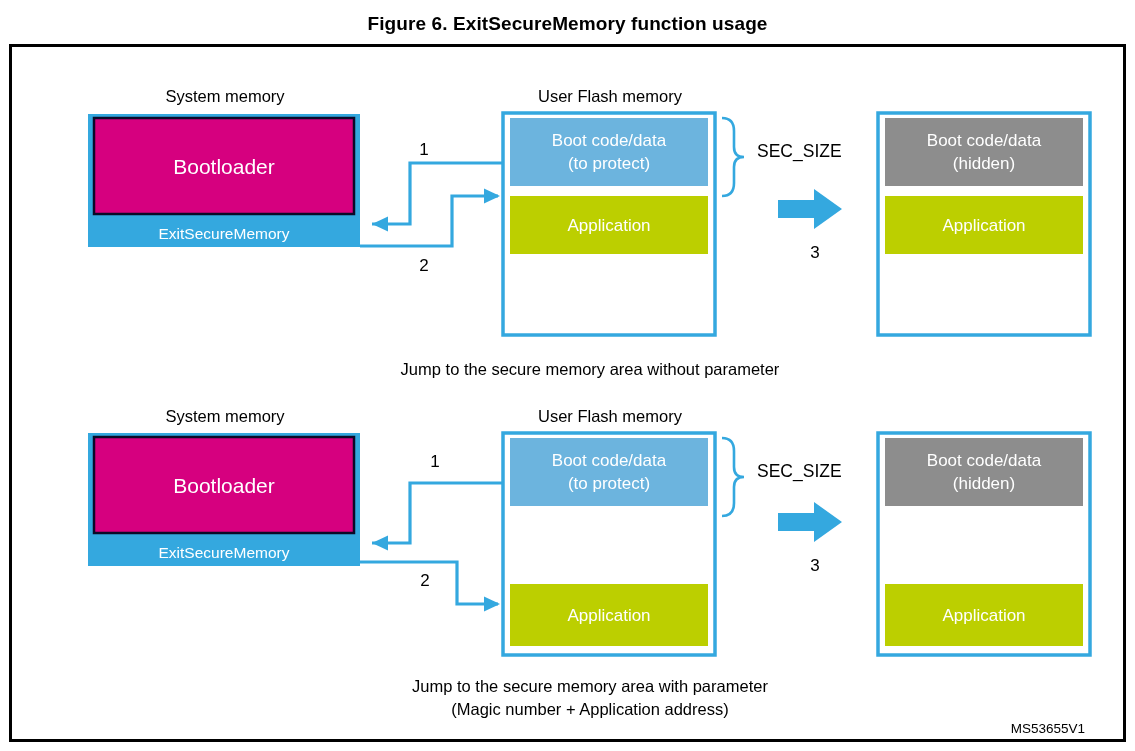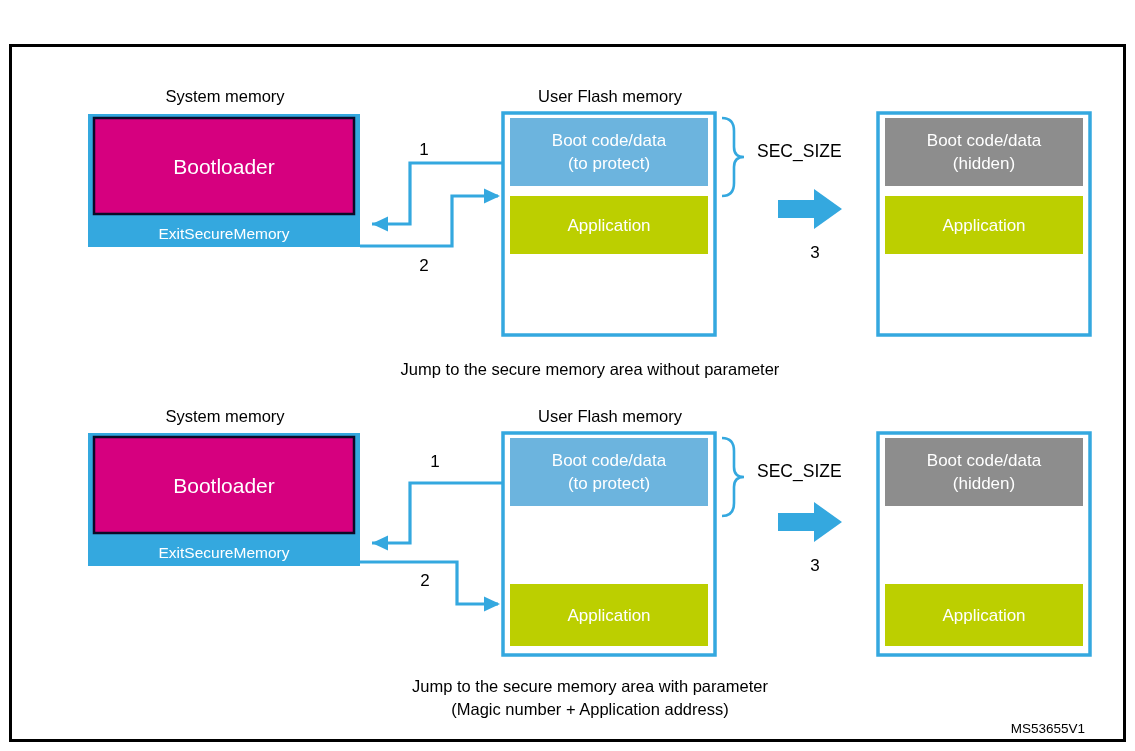--- a/index.html
+++ b/index.html
@@ -90,20 +90,21 @@
     font-family: "Liberation Sans", sans-serif;
     font-size: 13.5px;
     fill: #000000;
   }
 </style>
 </head>
 <body>
 
 <div id="page">
 
+  <div class="figure-title">Figure 6. ExitSecureMemory function usage</div>
 
   <div class="figure-frame"></div>
 
   <svg class="diagram" viewBox="0 0 1135 751">
 
     <g>
 
       <text class="lbl-head" x="225" y="102" text-anchor="middle">System memory</text>
 
       <rect x="88" y="114" width="272" height="133" fill="#34A8DF"></rect>

